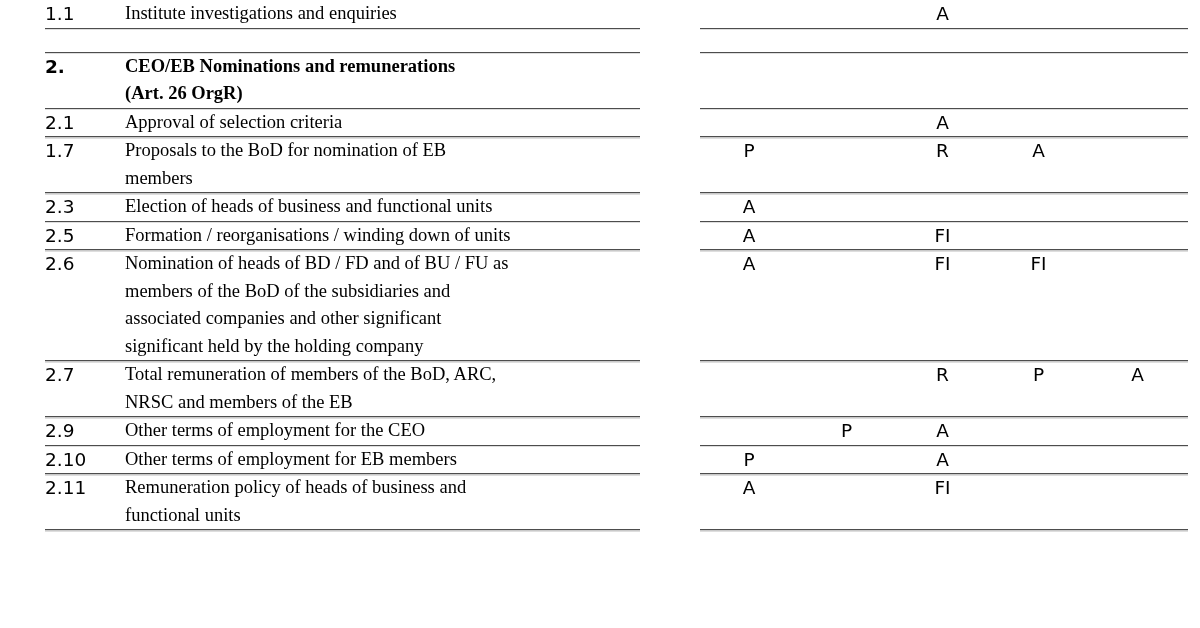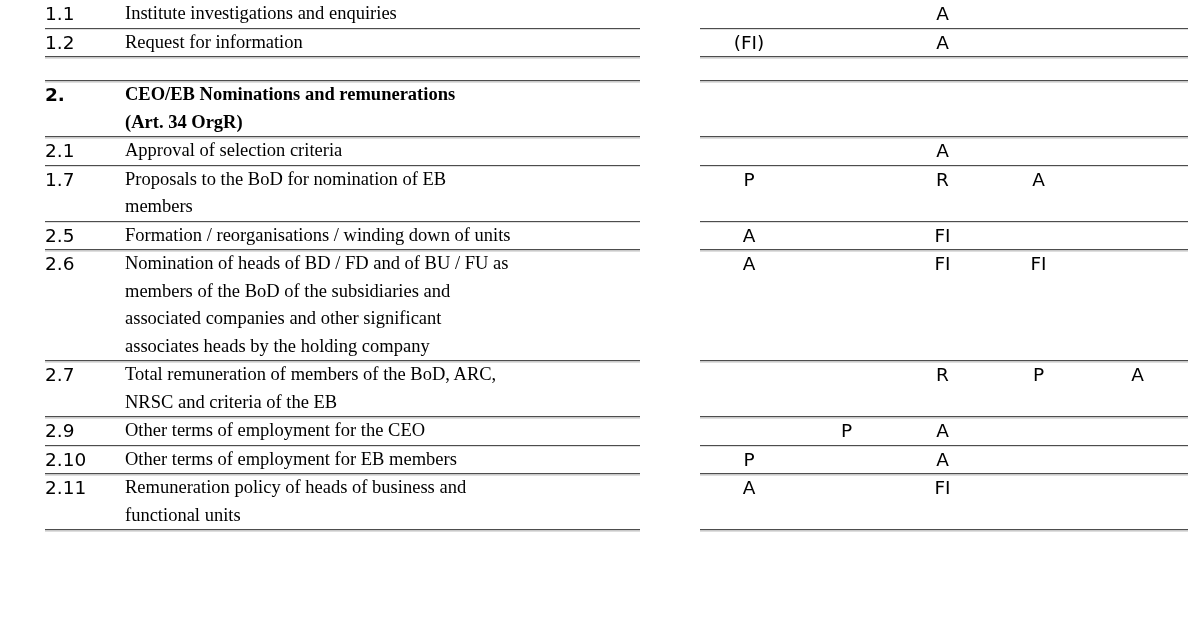--- a/index.html
+++ b/index.html
@@ -106,52 +106,38 @@
             <span class="rowtext">Institute investigations and enquiries</span>
           </td>
           <td></td>
           <td class="ruled body-cell code"></td>
           <td class="ruled body-cell code"></td>
           <td class="ruled body-cell code">A</td>
           <td class="ruled body-cell code"></td>
           <td class="ruled body-cell code"></td>
           <td></td>
         </tr>
-        <tr class="rule-b">
-          <td></td>
-          <td class="ruled body-cell num">1.2</td>
-          <td class="ruled body-cell desc">
-            <span class="rowtext">Request for information</span>
-          </td>
-          <td></td>
-          <td class="ruled body-cell code">(FI)</td>
-          <td class="ruled body-cell code"></td>
-          <td class="ruled body-cell code">A</td>
-          <td class="ruled body-cell code"></td>
-          <td class="ruled body-cell code"></td>
-          <td></td>
-        </tr>
         <tr class="spacer-row rule-b">
           <td></td>
           <td class="ruled"></td>
           <td class="ruled"></td>
           <td></td>
           <td class="ruled"></td>
           <td class="ruled"></td>
           <td class="ruled"></td>
           <td class="ruled"></td>
           <td class="ruled"></td>
           <td></td>
         </tr>
         <tr class="rule-b">
           <td></td>
           <td class="ruled body-cell num bold">2.</td>
           <td class="ruled body-cell desc bold">
             <span class="rowtext">CEO/EB Nominations and remunerations</span>
-            <span class="rowtext">(Art. 34 OrgR)</span>
+            <span class="rowtext">(Art. 26 OrgR)</span>
           </td>
           <td></td>
           <td class="ruled body-cell code"></td>
           <td class="ruled body-cell code"></td>
           <td class="ruled body-cell code"></td>
           <td class="ruled body-cell code"></td>
           <td class="ruled body-cell code"></td>
           <td></td>
         </tr>
         <tr class="rule-b">
@@ -173,20 +159,34 @@
           <td class="ruled body-cell num">1.7</td>
           <td class="ruled body-cell desc">
             <span class="rowtext">Proposals to the BoD for nomination of EB</span>
             <span class="rowtext">members</span>
           </td>
           <td></td>
           <td class="ruled body-cell code">P</td>
           <td class="ruled body-cell code"></td>
           <td class="ruled body-cell code">R</td>
           <td class="ruled body-cell code">A</td>
+          <td class="ruled body-cell code"></td>
+          <td></td>
+        </tr>
+        <tr class="rule-b">
+          <td></td>
+          <td class="ruled body-cell num">2.3</td>
+          <td class="ruled body-cell desc">
+            <span class="rowtext">Election of heads of business and functional units</span>
+          </td>
+          <td></td>
+          <td class="ruled body-cell code">A</td>
+          <td class="ruled body-cell code"></td>
+          <td class="ruled body-cell code"></td>
+          <td class="ruled body-cell code"></td>
           <td class="ruled body-cell code"></td>
           <td></td>
         </tr>
         <tr class="rule-b">
           <td></td>
           <td class="ruled body-cell num">2.5</td>
           <td class="ruled body-cell desc">
             <span class="rowtext">Formation / reorganisations / winding down of units</span>
           </td>
           <td></td>
@@ -197,36 +197,36 @@
           <td class="ruled body-cell code"></td>
           <td></td>
         </tr>
         <tr class="rule-b">
           <td></td>
           <td class="ruled body-cell num">2.6</td>
           <td class="ruled body-cell desc">
             <span class="rowtext">Nomination of heads of BD / FD and of BU / FU as</span>
             <span class="rowtext">members of the BoD of the subsidiaries and</span>
             <span class="rowtext">associated companies and other significant</span>
-            <span class="rowtext">associates heads by the holding company</span>
+            <span class="rowtext">significant held by the holding company</span>
           </td>
           <td></td>
           <td class="ruled body-cell code">A</td>
           <td class="ruled body-cell code"></td>
           <td class="ruled body-cell code">FI</td>
           <td class="ruled body-cell code">FI</td>
           <td class="ruled body-cell code"></td>
           <td></td>
         </tr>
         <tr class="rule-b">
           <td></td>
           <td class="ruled body-cell num">2.7</td>
           <td class="ruled body-cell desc">
             <span class="rowtext">Total remuneration of members of the BoD, ARC,</span>
-            <span class="rowtext">NRSC and criteria of the EB</span>
+            <span class="rowtext">NRSC and members of the EB</span>
           </td>
           <td></td>
           <td class="ruled body-cell code"></td>
           <td class="ruled body-cell code"></td>
           <td class="ruled body-cell code">R</td>
           <td class="ruled body-cell code">P</td>
           <td class="ruled body-cell code">A</td>
           <td></td>
         </tr>
         <tr class="rule-b">

